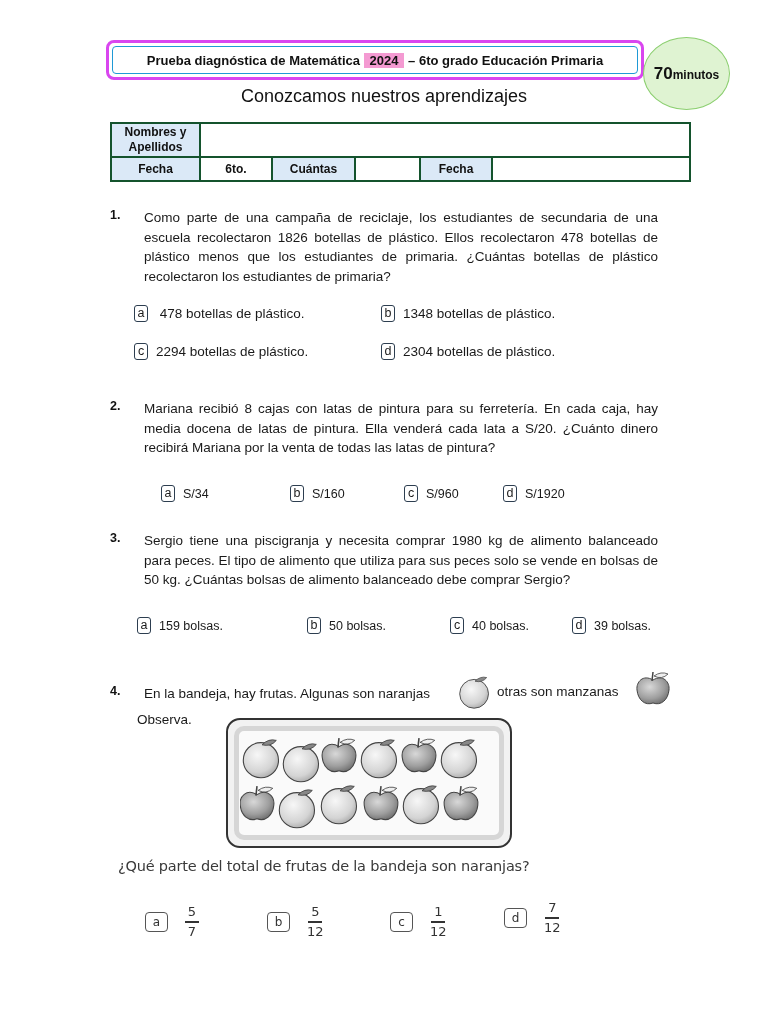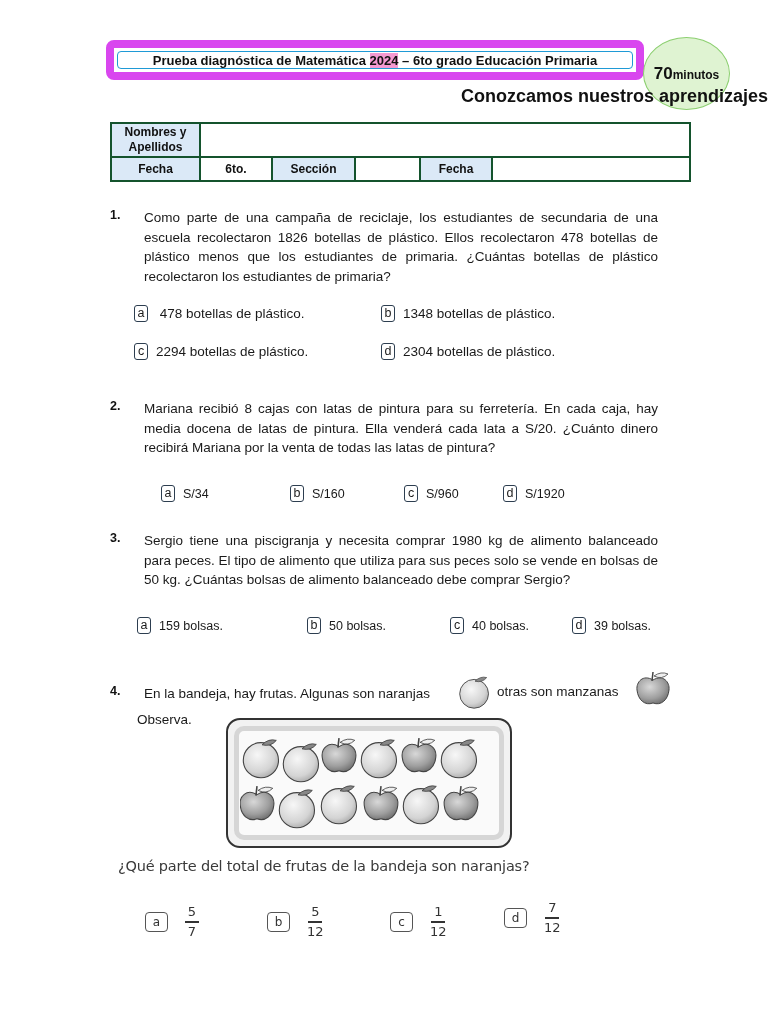--- a/index.html
+++ b/index.html
@@ -2,42 +2,42 @@
 <html><head>
   <meta charset="utf-8">
   <style>
     * { box-sizing: border-box; margin: 0; padding: 0; }
     html, body { width: 768px; height: 1024px; background: #ffffff; overflow: hidden; }
     body { position: relative; font-family: "Liberation Sans", "DejaVu Sans", sans-serif; color: #111; }
 
     
     .title-frame {
       position: absolute; left: 106px; top: 40px; width: 538px; height: 40px;
-      border: 8px solid #d946ef; border-radius: 8px; background: #fff;
+      border: 3px solid #d946ef; border-radius: 8px; background: #fff;
     }
     .title-inner {
       position: absolute; left: 3px; top: 3px; right: 3px; bottom: 3px;
       border: 1.5px solid #1f9ad6; border-radius: 4px;
       display: flex; align-items: center; justify-content: center;
       font-weight: bold; font-size: 13px; color: #111;
     }
-    .title-inner .hl { background: #f49ad2; padding: 0 0; }
+    .title-inner .hl { background: #f49ad2; padding: 0 6px; }
 
     .time-badge {
       position: absolute; left: 643px; top: 37px; width: 87px; height: 73px;
       border-radius: 50%; background: #dff3d2; border: 1px solid #8ccf70;
       display: flex; flex-direction: row; align-items: center; justify-content: center;
       font-weight: bold; color: #111;
     }
     .time-badge .num { font-size: 17px; line-height: 20px; }
     .time-badge .unit { font-size: 12px; line-height: 16px; margin-top: 2px; }
 
     .subtitle {
-      position: absolute; left: 0; top: 86px; width: 768px; text-align: right;
-      font-weight: bold; font-size: 18px; color: #111;
+      position: absolute; left: 0; top: 86px; width: 768px; text-align: center;
+      font-weight: normal; font-size: 18px; color: #111;
     }
 
     
     .info-table {
       position: absolute; left: 110px; top: 122px; width: 581px;
       border-collapse: collapse; font-size: 12px; font-weight: bold;
     }
     .info-table td { border: 2px solid #14532d; text-align: center; vertical-align: middle; }
     .info-table td.head { background: #dbe9f7; }
     .info-table tr.r1 td { height: 34px; }
@@ -132,21 +132,21 @@
       <tr class="r1">
     <td class="head" style="width:89px">
       <div class="nm">Nombres y</div>
       <div class="nm">Apellidos</div>
     </td>
     <td colspan="5"></td>
   </tr>
   <tr class="r2">
     <td class="head">Fecha</td>
     <td style="width:72px">6to.</td>
-    <td class="head" style="width:83px">Sección</td>
+    <td class="head" style="width:83px">Cuántas</td>
     <td style="width:65px"></td>
     <td class="head" style="width:72px">Fecha</td>
     <td></td>
   </tr>
 </tbody>
   </table>
 
 <div class="q" style="top:208px">
   <span class="q-num">1.</span>
   <div class="q-text">Como parte de una campaña de reciclaje, los estudiantes de secundaria de una escuela recolectaron 1826 botellas de plástico. Ellos recolectaron 478 botellas de plástico menos que los estudiantes de primaria. ¿Cuántas botellas de plástico recolectaron los estudiantes de primaria?</div>

